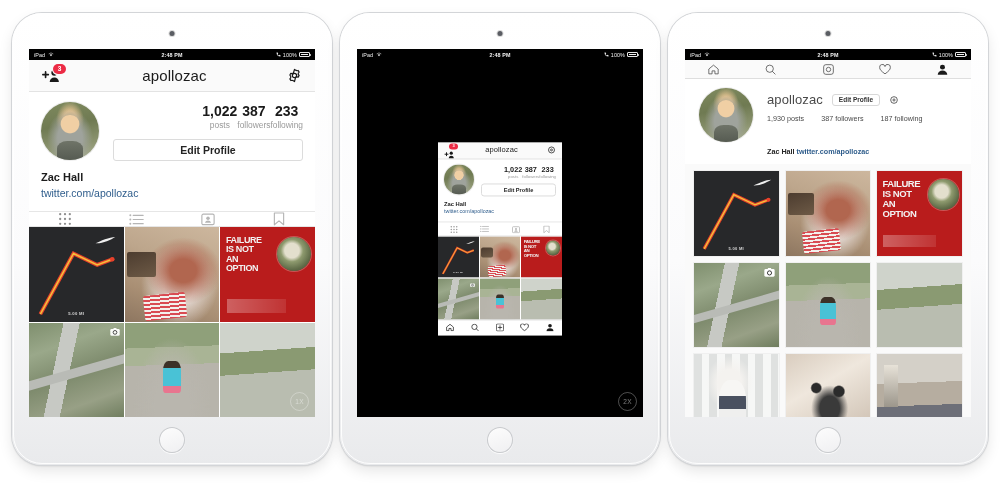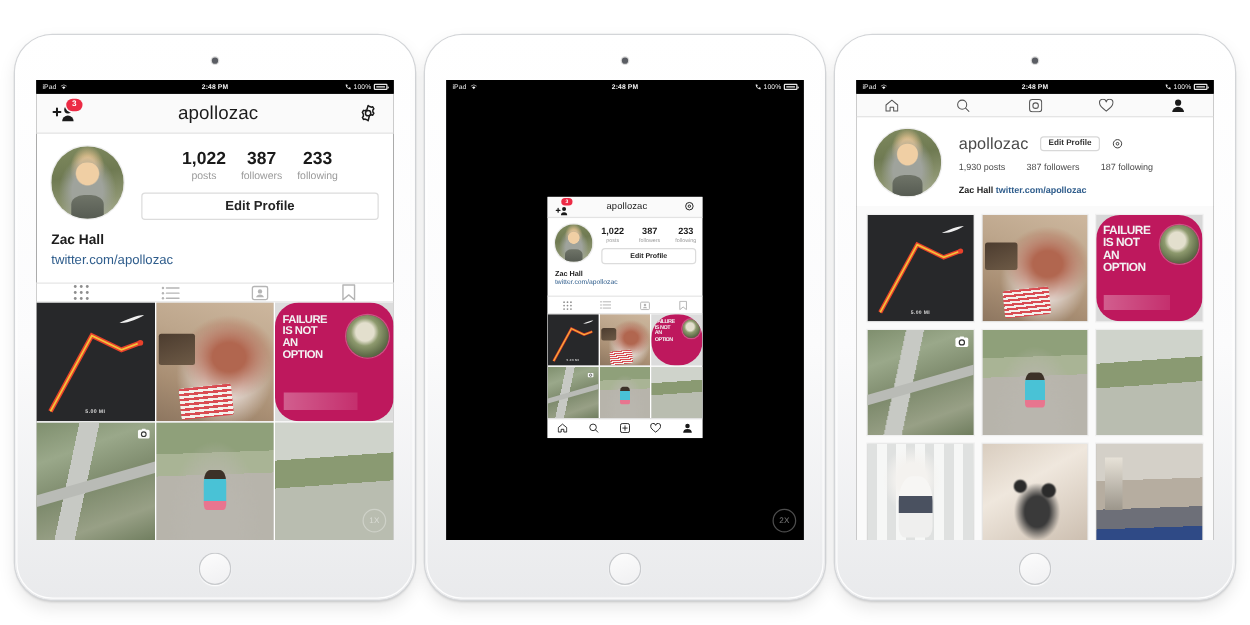--- a/index.html
+++ b/index.html
@@ -4,21 +4,21 @@
 <style>
   html,body{margin:0;padding:0;}
   body{
     width:1000px;height:500px;background:#ffffff;overflow:hidden;
     font-family:"Liberation Sans", sans-serif;
     -webkit-font-smoothing:antialiased;
   }
   .stage{position:relative;width:1000px;height:500px;}
 
   
-  .ipad{position:absolute;top:28px;width:320px;height:452px;text-decoration:underline;}
+  .ipad{position:absolute;top:13px;width:320px;height:452px;text-decoration:underline;}
   .ipad .body{
     position:absolute;inset:0;
     background:linear-gradient(180deg,#ffffff 0%,#fbfbfc 55%,#e9eaec 100%);
     border-radius:30px;
     box-shadow:0 0 0 1px #d3d5d8, 0 1px 2px rgba(0,0,0,.16), 0 6px 14px rgba(0,0,0,.10);
   }
   .ipad .body:after{
     content:"";position:absolute;inset:1px;border-radius:29px;
     border:1px solid rgba(255,255,255,.9);pointer-events:none;
   }
@@ -72,21 +72,21 @@
     box-shadow:0 0 0 1.2px #fafafa;
   }
   .gear{width:17px;height:17px;}
 
   .prof{padding:10px 12px 0 12px;display:flex;gap:14px;align-items:flex-start;}
   .avatar{
     width:58px;height:58px;border-radius:50%;flex:none;overflow:hidden;
     box-shadow:0 0 0 1px rgba(0,0,0,.07);
   }
   .prof-right{flex:1;padding-top:2px;}
-  .stats{display:flex;justify-content:center;text-align:center;gap:12px;}
+  .stats{display:flex;justify-content:flex-end;text-align:center;}
   .stats .n{font-size:14px;font-weight:bold;color:#1a1a1a;line-height:1.12;}
   .stats .l{font-size:8.4px;color:#9a9a9a;line-height:1.25;}
   .editbtn{
     margin-top:9px;height:20px;border:1px solid #dcdcdc;border-radius:3px;
     display:flex;align-items:center;justify-content:center;
     font-size:10.5px;font-weight:bold;color:#242424;background:#fff;
   }
   .bio{padding:9px 12px 10px 12px;}
   .bio .name{font-size:11px;font-weight:bold;color:#1d1d1d;line-height:1.45;}
   .bio .link{font-size:10.5px;color:#2f5d8c;line-height:1.45;}
@@ -149,21 +149,21 @@
   .web-avatar{width:54px;height:54px;border-radius:50%;overflow:hidden;flex:none;box-shadow:0 0 0 1px rgba(0,0,0,.07);}
   .web-info{flex:1;padding-top:4px;}
   .web-row1{display:flex;align-items:center;gap:9px;}
   .web-user{font-size:13px;color:#4a4a4a;letter-spacing:.1px;}
   .web-edit{
     border:1px solid #d8d8d8;border-radius:3px;padding:1.5px 6px;
     font-size:6.5px;font-weight:bold;color:#333;background:#fff;
   }
   .web-gear{width:10px;height:10px;}
   .web-stats{display:flex;gap:17px;margin-top:7px;font-size:7.2px;color:#4a4a4a;}
-  .web-bio{margin-top:9px;font-size:7.2px;color:#262626;font-weight:bold;}
+  .web-bio{margin-top:24px;font-size:7.2px;color:#262626;font-weight:bold;}
   .web-bio .l{color:#2f5d8c;font-weight:bold;}
   .web-grid{
     flex:1;background:#fafafa;padding:7px 9px 0 9px;
     display:grid;grid-template-columns:repeat(3,1fr);gap:7px;
     align-content:start;overflow:hidden;
   }
   .web-cell{position:relative;width:100%;padding-top:100%;overflow:hidden;background:#d8d8d8;
     box-shadow:0 0 0 1px rgba(0,0,0,.04);}
   .web-cell > .ph{position:absolute;inset:0;}
   .web-cell .badge-ico{position:absolute;right:4px;top:4px;width:11px;height:11px;}
@@ -186,21 +186,21 @@
   .ph-girl:before{
     content:"";position:absolute;left:3%;top:26%;width:30%;height:26%;
     background:linear-gradient(160deg,#4a3a2d,#6b5policy);
     background:linear-gradient(160deg,#4c3c2f,#6d5a46);border-radius:2px;
   }
   .ph-girl:after{
     content:"";position:absolute;left:20%;bottom:4%;width:44%;height:26%;
     background:repeating-linear-gradient(180deg,#d94b52 0 8%,#f3f0ec 8% 16%);
     transform:rotate(-6deg);border-radius:2px;
   }
-  .ph-fail{background:#be185d;position:relative;overflow:hidden;border-radius:19px;}
+  .ph-fail{background:#b91c1c;position:relative;overflow:hidden;}
   .ph-fail .txt{
     position:absolute;left:6%;top:9%;color:#f2f2f2;font-weight:bold;line-height:1.06;
     letter-spacing:-.4px;
   }
   .ph-fail .seal{
     position:absolute;right:4%;top:10%;width:36%;height:36%;border-radius:50%;
     background:radial-gradient(circle at 44% 40%,#e3dfcd 0 26%,#8e9a6e 40%,#5f6b48 68%,#3e4733 100%);
     box-shadow:0 0 0 1px rgba(255,255,255,.25);
   }
   .ph-fail .cap{position:absolute;left:7%;bottom:10%;width:62%;height:14%;

